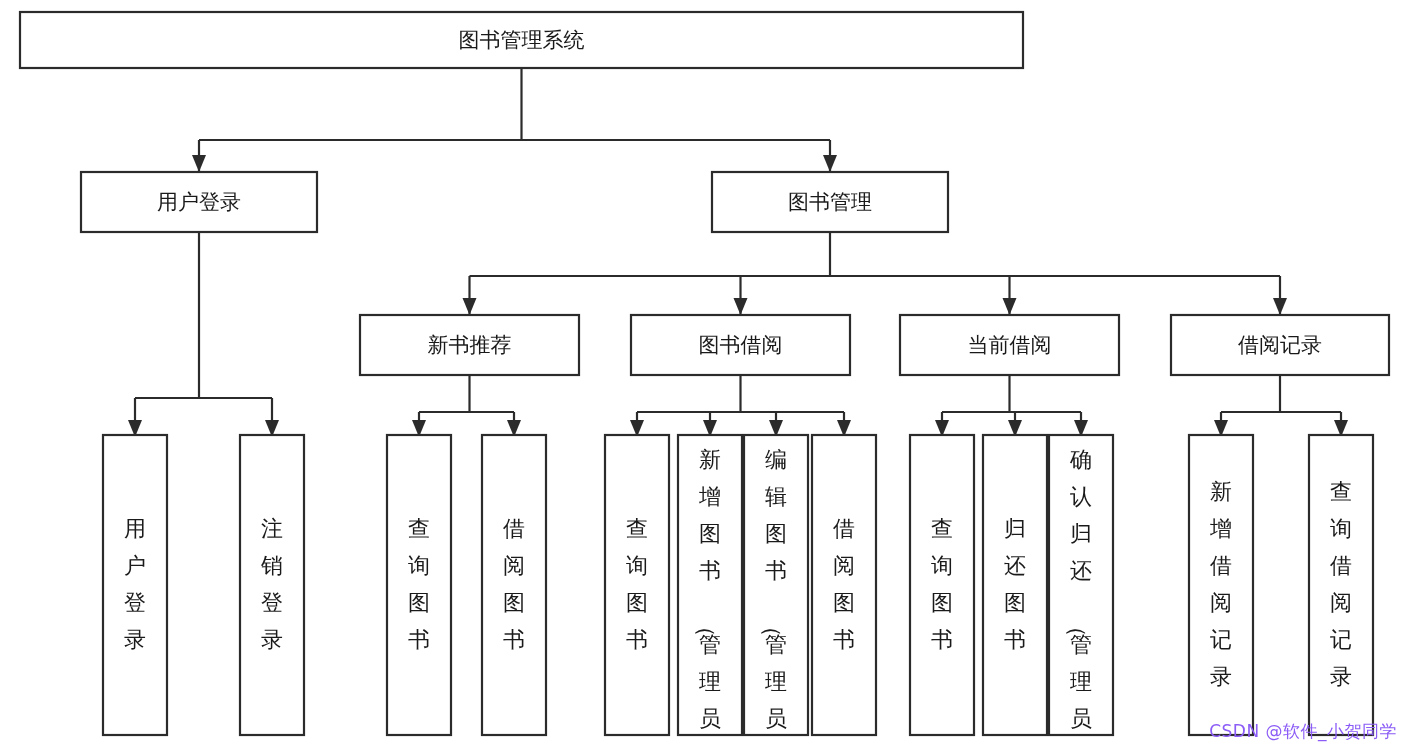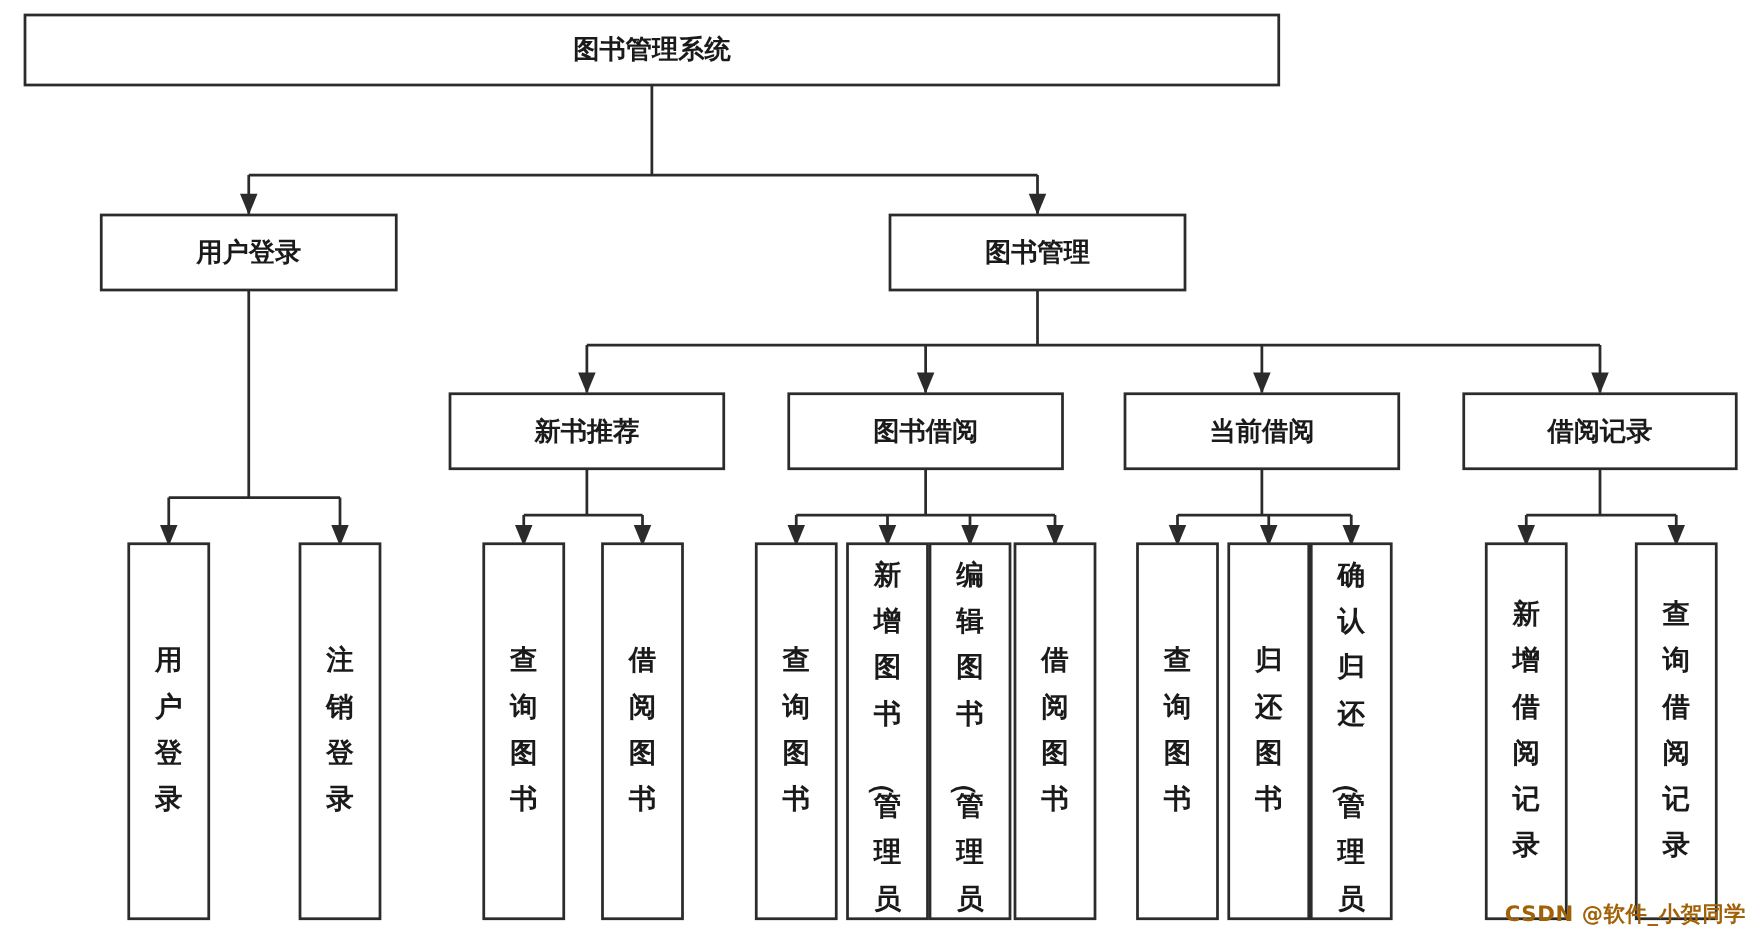--- a/index.html
+++ b/index.html
@@ -12,21 +12,20 @@
     width: 1405px;
     height: 747px;
     overflow: hidden;
     font-family: "DejaVu Sans", "Liberation Sans", sans-serif;
   }
   #diagram-root {
     position: relative;
     width: 1405px;
     height: 747px;
     background: #ffffff;
-    font-weight: bold;
   }
   svg#flowchart {
     position: absolute;
     left: 0;
     top: 0;
     width: 1405px;
     height: 747px;
     display: block;
   }
   .node-box {
@@ -55,21 +54,21 @@
     fill: #1a1a1a;
     font-family: "DejaVu Sans", "Liberation Sans", sans-serif;
     font-size: 22px;
     text-anchor: middle;
     dominant-baseline: middle;
   }
   .watermark {
     position: absolute;
     right: 8px;
     bottom: 4px;
-    color: #a16207;
+    color: #8b5cf6;
     font-size: 17px;
     font-family: "DejaVu Sans", "Liberation Sans", sans-serif;
     letter-spacing: 0.5px;
     white-space: nowrap;
     user-select: none;
   }
 </style>
 </head>
 <body>
 

